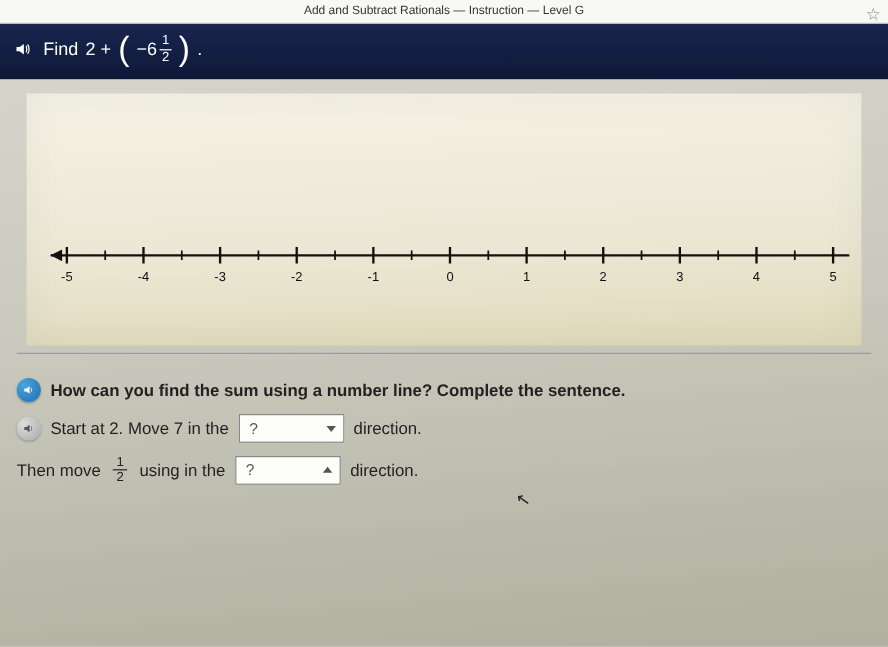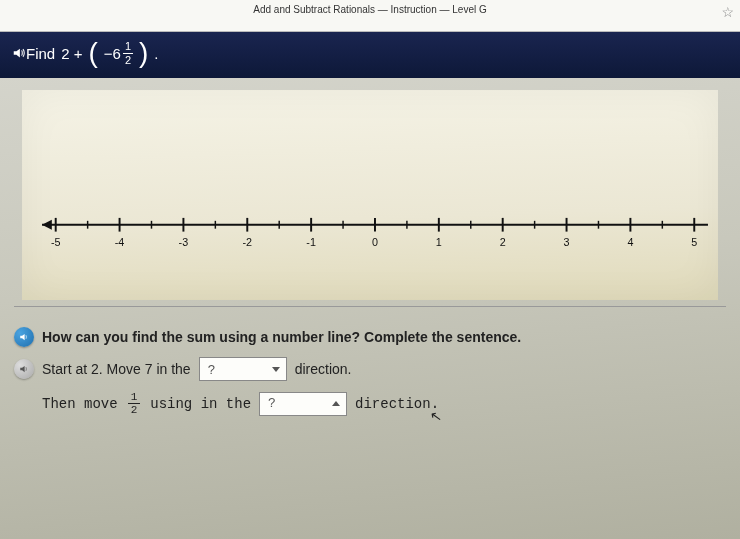--- a/index.html
+++ b/index.html
@@ -6,41 +6,42 @@
     body {
       width: 740px;
       height: 539px;
       font-family: Arial, Helvetica, sans-serif;
       background: linear-gradient(175deg, #d8d8d0 0%, #c8c8bc 50%, #b0b0a0 100%);
       overflow: hidden;
       position: relative;
     }
     .header-bar {
       background: #f8f8f4;
-      height: 32px;
+      height: 20px;
       text-align: center;
       font-size: 10px;
       color: #333;
       line-height: 20px;
       border-bottom: 1px solid #bbb;
       position: relative;
     }
     .star-outline {
       position: absolute;
       right: 6px;
       top: 2px;
       font-size: 14px;
       color: #888;
     }
     .question-bar {
       background: linear-gradient(180deg, #1a2550 0%, #0d1838 100%);
       color: #fff;
       padding: 6px 12px 10px 12px;
       display: flex;
       align-items: center;
+      gap: 10px;
       min-height: 46px;
     }
     .sound-icon {
       width: 14px;
       height: 14px;
       flex-shrink: 0;
     }
     .sound-icon svg { display: block; }
     .question-text {
       font-size: 15px;
@@ -239,21 +240,21 @@
         </svg>
     </span>
     <span>Start at 2. Move 7 in the</span>
     <span class="dropdown">
       <span>?</span>
       <span class="caret down"></span>
     </span>
     <span>direction.</span>
   </div>
 
-  <div class="row" style="margin-left:28px;font-family:Liberation Mono, monospace;">
+  <div class="row" style="">
     <span>Then move</span>
     <span class="frac-inline">
       <span class="n">1</span>
       <span class="d">2</span>
     </span>
     <span>using in the</span>
     <span class="dropdown">
       <span>?</span>
       <span class="caret up"></span>
     </span>

